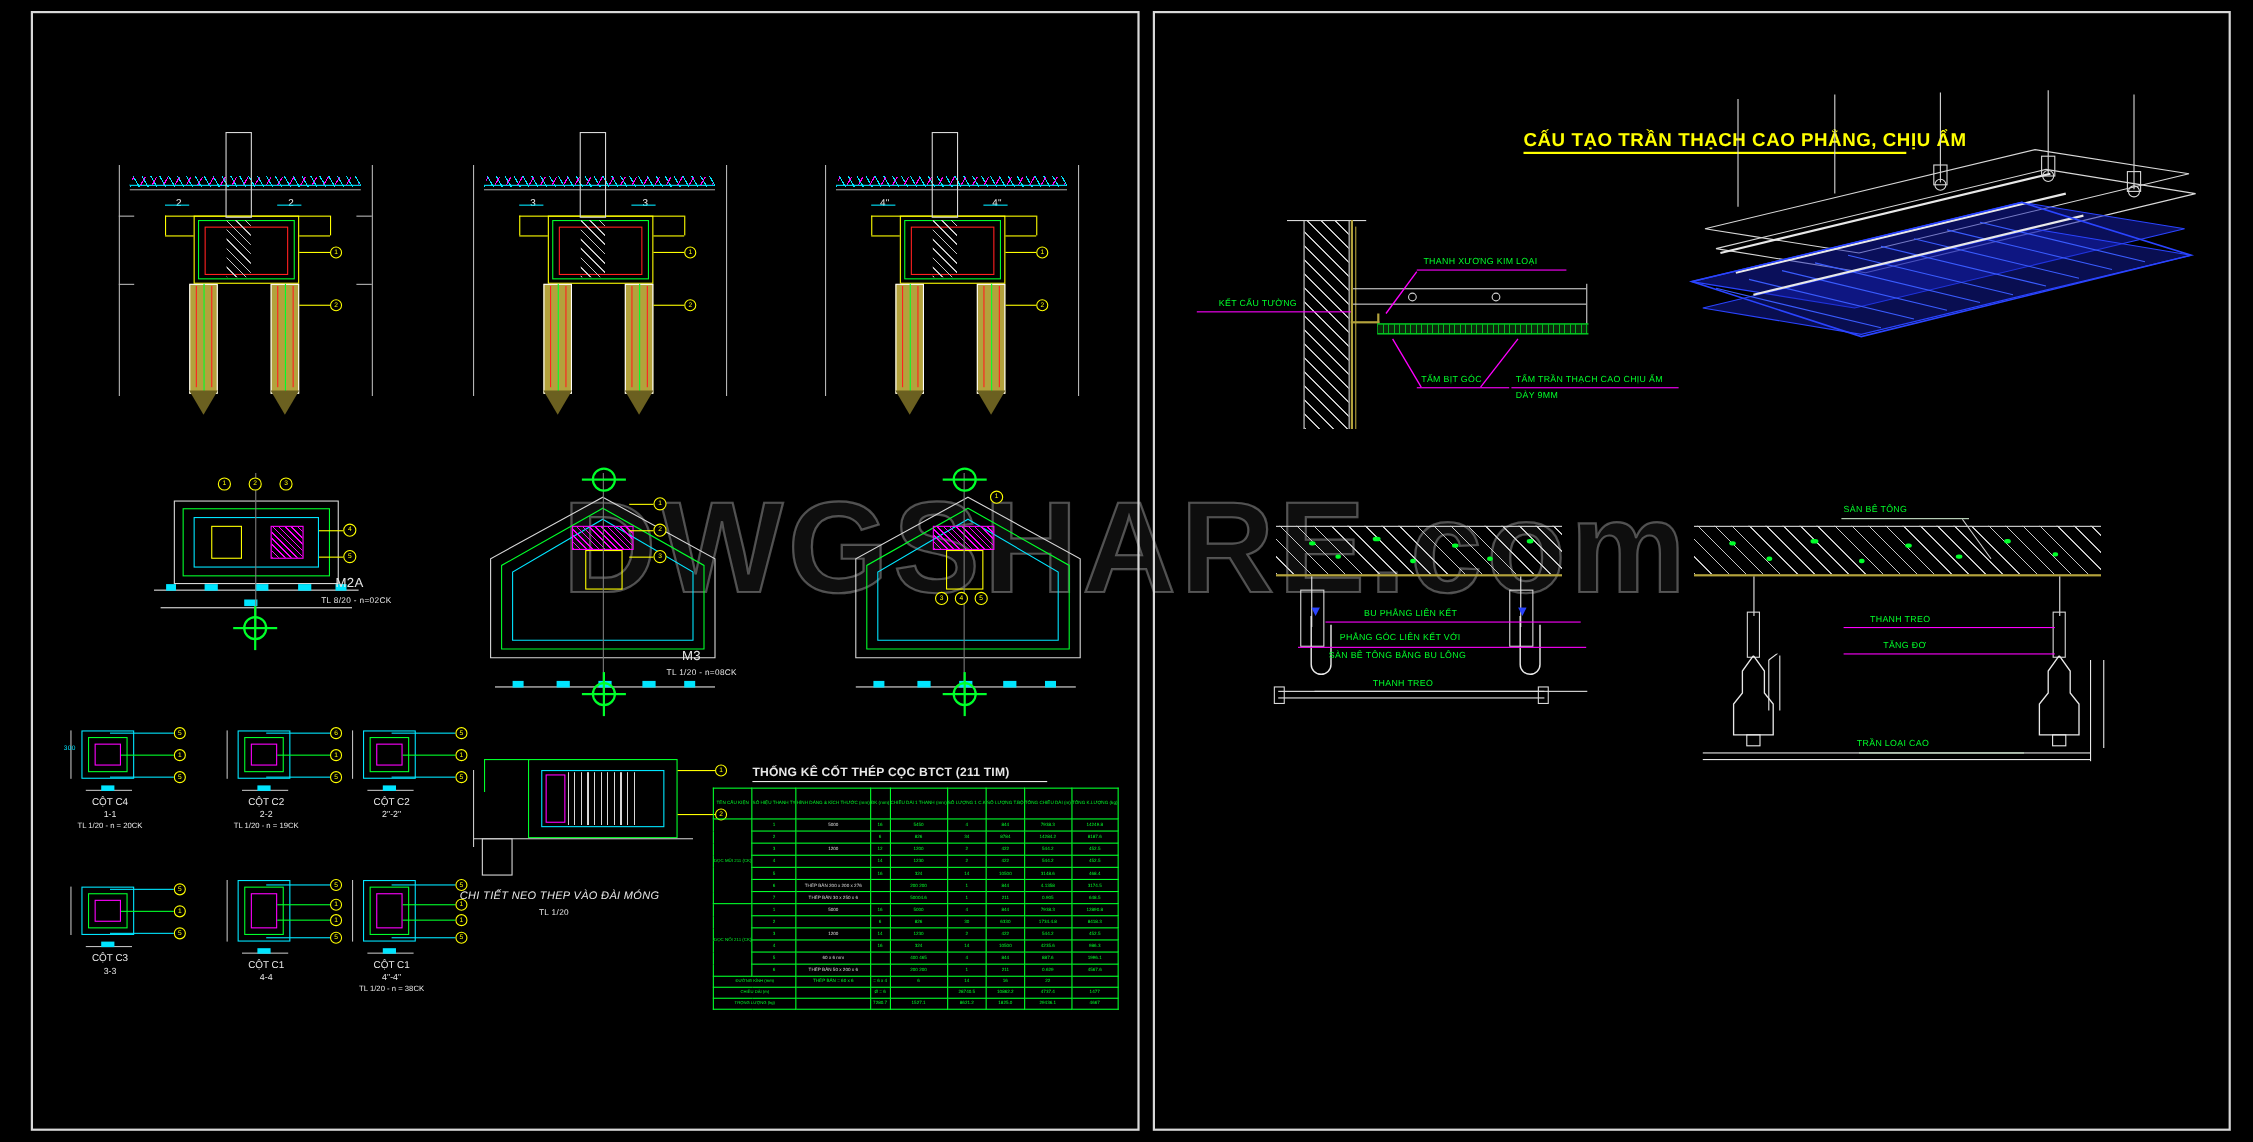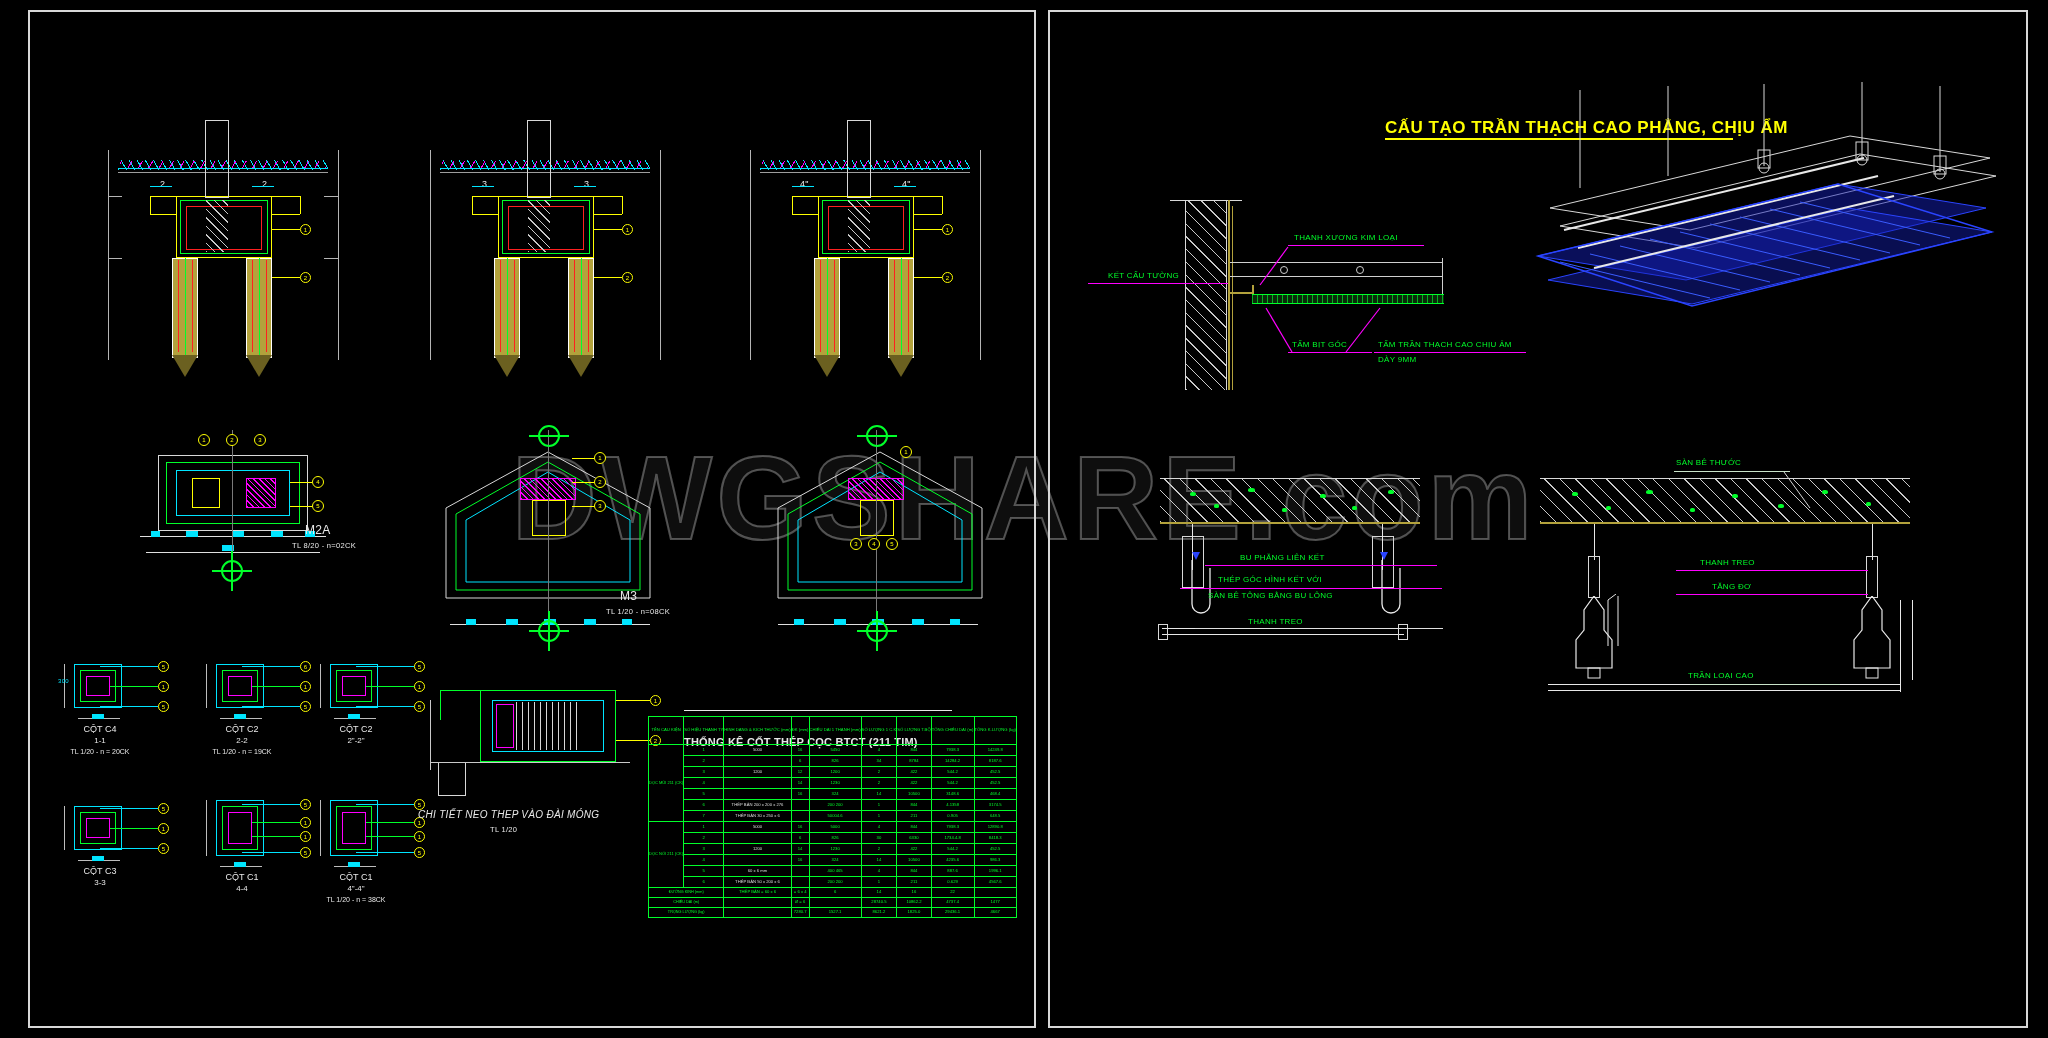--- a/index.html
+++ b/index.html
@@ -518,21 +518,21 @@
       <div class="ln v" style="left:430px; top:700px; height:70px; background:#c9c9c9;"></div>
       <div class="ln h yel" style="left:616px; top:700px; width:34px;"></div>
       <div class="ln h yel" style="left:616px; top:740px; width:34px;"></div>
       <div class="bub" style="left:650px; top:695px; width:11px; height:11px;">1</div>
       <div class="bub" style="left:650px; top:735px; width:11px; height:11px;">2</div>
       <div class="txt t-wht" style="left:418px; top:810px; font-size:10px;font-style:italic;">CHI TIẾT NEO THEP VÀO ĐÀI MÓNG</div>
       <div class="txt t-wht" style="left:490px; top:826px; font-size:7.5px;">TL 1/20</div>
     </div>
 
     <div>
-      <div class="tbl-title" style="left:684px; top:696px;margin-top:40px;">THỐNG KÊ CỐT THÉP CỌC BTCT (211 TIM)</div>
+      <div class="tbl-title" style="left:684px; top:696px;">THỐNG KÊ CỐT THÉP CỌC BTCT (211 TIM)</div>
       <div class="tbl-title-ul" style="left:684px; top:710px; width:268px;"></div>
 
       <table id="rebar-table" style="left:648px; top:716px; width:316px;">
         <thead>
           <tr>
             <th style="width:26px;height:28px;">TÊN CẤU KIỆN</th>
             <th style="width:18px;">SỐ HIỆU THANH TY</th>
             <th style="width:104px;">HÌNH DÁNG &amp; KÍCH THƯỚC (mm)</th>
             <th style="width:20px;">ĐK (mm)</th>
             <th style="width:28px;">CHIỀU DÀI 1 THANH (mm)</th>
@@ -831,21 +831,21 @@
       <div style="position:absolute;left:1192px;top:552px;width:8px;height:8px;background:#2a44ff;
         clip-path:polygon(0 0,100% 0,50% 100%);"></div>
       <div style="position:absolute;left:1380px;top:552px;width:8px;height:8px;background:#2a44ff;
         clip-path:polygon(0 0,100% 0,50% 100%);"></div>
 
       <div class="ln h mag" style="left:1205px; top:565px; width:232px;"></div>
       <div class="ln h mag" style="left:1180px; top:588px; width:262px;"></div>
       <div class="ln h" style="left:1195px; top:628px; width:248px; background:#e0e0e0;"></div>
 
       <div class="txt t-grn" style="left:1240px; top:554px; font-size:8px;">BU PHẲNG LIÊN KẾT</div>
-      <div class="txt t-grn" style="left:1218px; top:576px; font-size:8px;">THÉP GÓC HÌNH KẾT VỚI</div>
+      <div class="txt t-grn" style="left:1218px; top:576px; font-size:8px;">PHẲNG GÓC LIÊN KẾT VỚI</div>
       <div class="txt t-grn" style="left:1208px; top:592px; font-size:8px;">SÀN BÊ TÔNG BẰNG BU LÔNG</div>
       <div class="txt t-grn" style="left:1248px; top:618px; font-size:8px;">THANH TREO</div>
     </div>
 
     <div>
 
       <div class="hatch-conc" style="left:1540px; top:478px; width:370px; height:44px;"></div>
       <div class="ln h" style="left:1540px; top:478px; width:370px; background:#d8d8d8;"></div>
       <div class="ln h olv" style="left:1540px; top:522px; width:370px; height:2px;"></div>
       <div class="spk" style="left:1572px;top:492px;width:6px;height:4px;"></div>
@@ -854,21 +854,21 @@
       <div class="spk" style="left:1690px;top:508px;width:5px;height:4px;"></div>
       <div class="spk" style="left:1732px;top:494px;width:6px;height:4px;"></div>
       <div class="spk" style="left:1778px;top:504px;width:6px;height:4px;"></div>
       <div class="spk" style="left:1822px;top:490px;width:6px;height:4px;"></div>
       <div class="spk" style="left:1866px;top:502px;width:5px;height:4px;"></div>
 
       <div class="ln h" style="left:1674px; top:471px; width:116px; background:#c9e3c9;"></div>
       <svg style="position:absolute;left:1782px;top:470px;width:36px;height:40px;">
         <polyline points="2,2 28,38" fill="none" stroke="#d8d8d8" stroke-width="1"></polyline>
       </svg>
-      <div class="txt t-grn" style="left:1676px; top:459px; font-size:8px;">SÀN BÊ THƯỚC</div>
+      <div class="txt t-grn" style="left:1676px; top:459px; font-size:8px;">SÀN BÊ TÔNG</div>
 
       <div>
         <div class="ln v" style="left:1594px; top:524px; height:36px; background:#e8e8e8;"></div>
         <div class="box w" style="left:1588px; top:556px; width:12px; height:42px;"></div>
         <svg style="position:absolute;left:1566px;top:596px;width:56px;height:86px;">
           <path d="M28,0 L18,14 L18,34 L10,44 L10,72 L46,72 L46,44 L38,34 L38,14 Z" fill="none" stroke="#e8e8e8" stroke-width="1.2"></path>
           <rect x="22" y="72" width="12" height="10" fill="none" stroke="#e8e8e8"></rect>
         </svg>
         <svg style="position:absolute;left:1604px;top:594px;width:30px;height:58px;">
           <polyline points="4,6 4,52" stroke="#e8e8e8" fill="none"></polyline>

